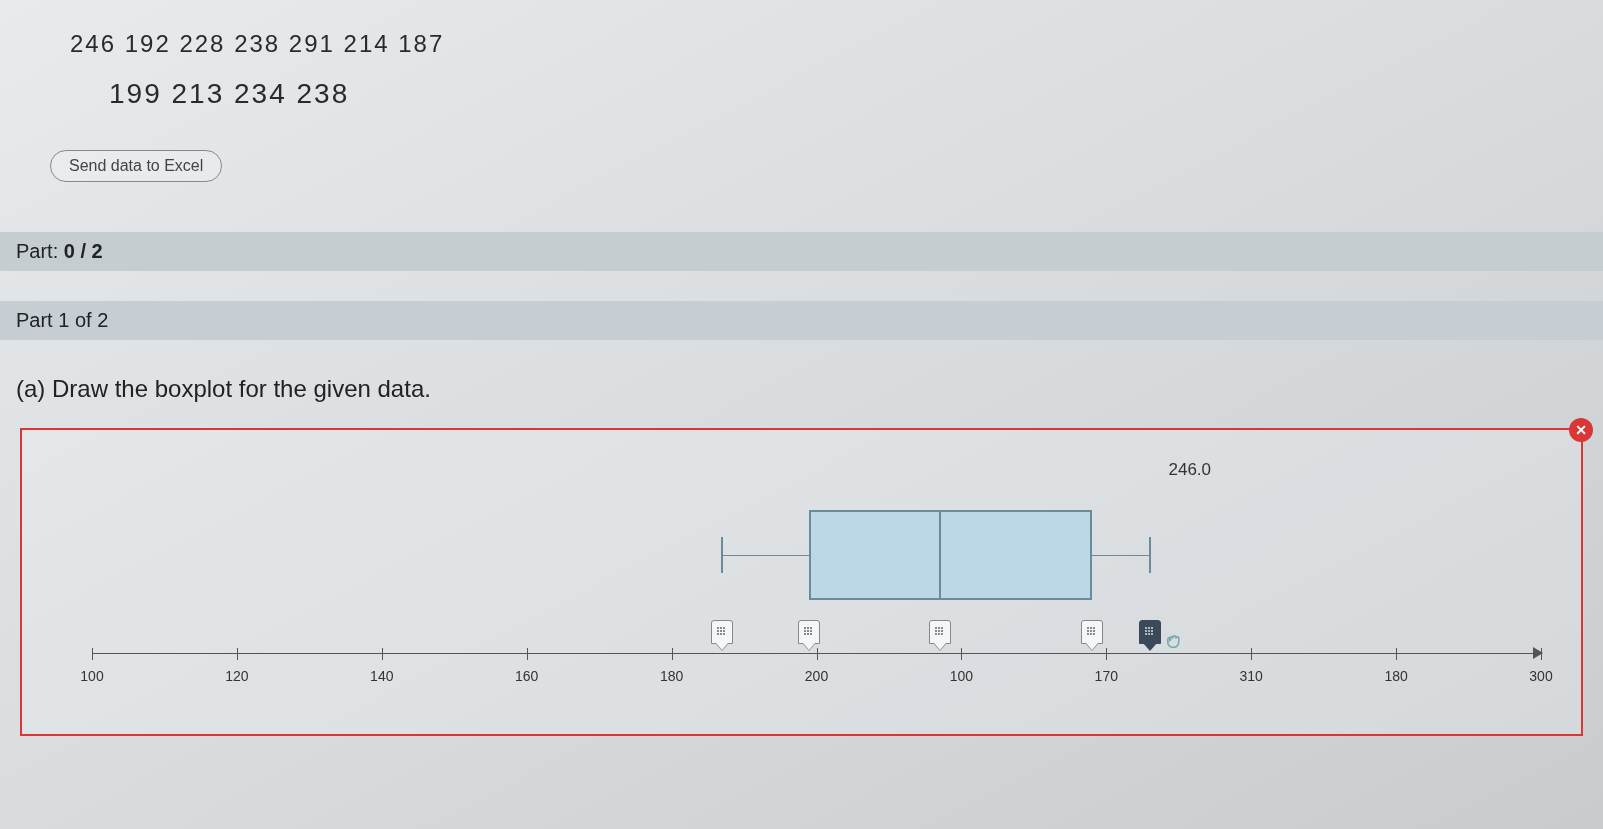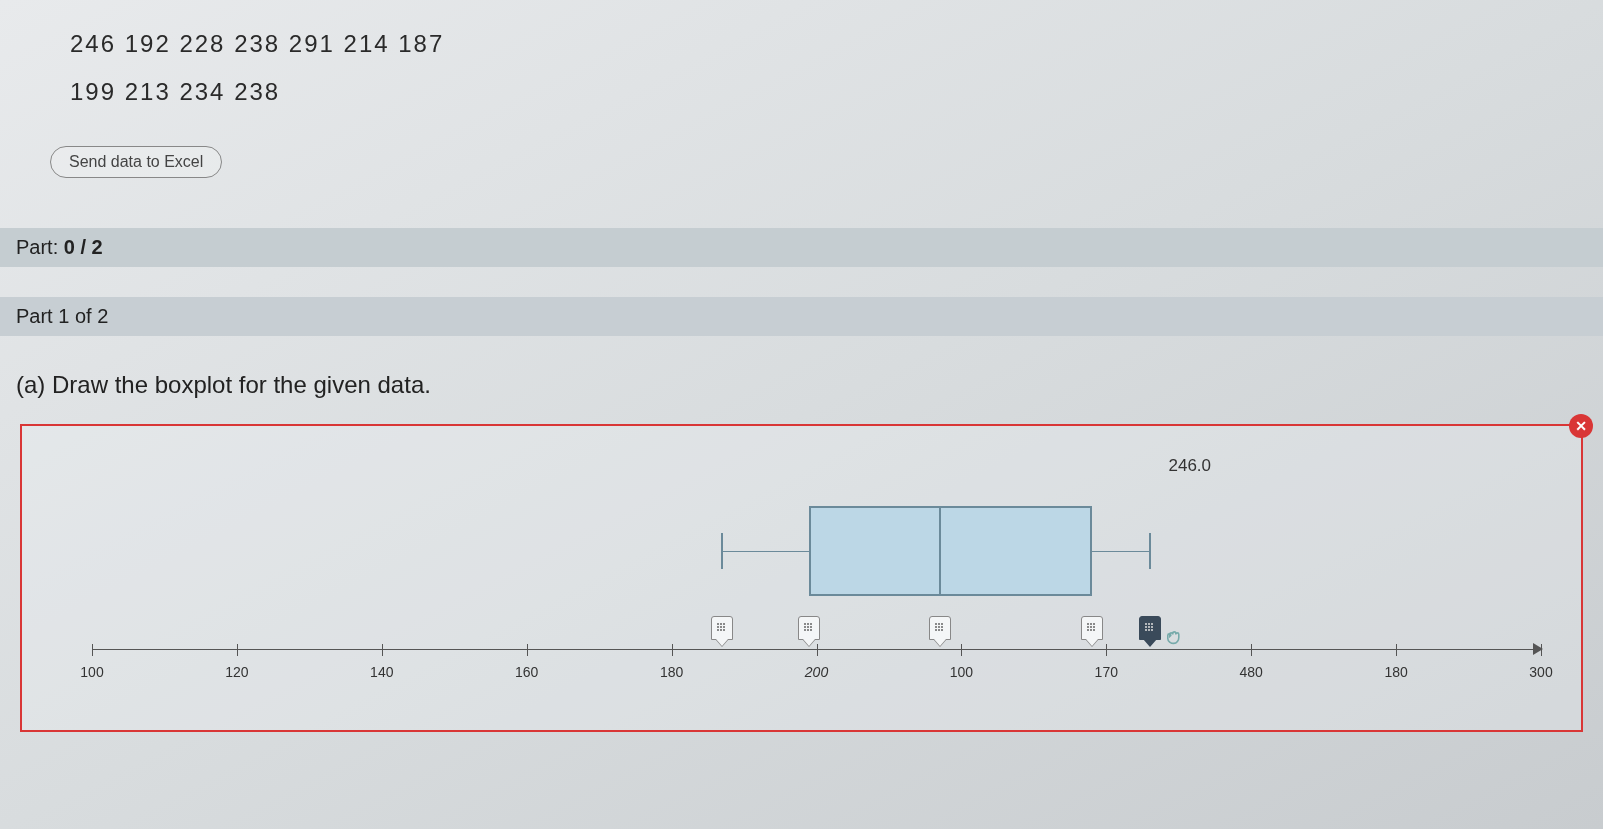--- a/index.html
+++ b/index.html
@@ -12,23 +12,24 @@
     color: #333;
   }
   .data-row {
     padding: 30px 0 10px 70px;
     font-size: 24px;
     color: #2a2a2a;
     letter-spacing: 2px;
   }
   .data-row2 {
     padding: 10px 16px 30px 70px;
-    font-size: 24px;
+    font-size: 28px;
     color: #2a2a2a;
     letter-spacing: 2px;
+    margin-left: 39px;
   }
   .send-btn {
     margin: 10px 0 30px 50px;
     display: inline-block;
     border: 1px solid #888;
     border-radius: 18px;
     padding: 6px 18px;
     font-size: 16px;
     color: #444;
     background: rgba(255,255,255,0.2);
@@ -224,27 +225,27 @@
       <div class="tick-label" style="left: 0px;">100</div>
       <div class="tick" style="left: 144.9px;"></div>
       <div class="tick-label" style="left: 144.9px;">120</div>
       <div class="tick" style="left: 289.8px;"></div>
       <div class="tick-label" style="left: 289.8px;">140</div>
       <div class="tick" style="left: 434.7px;"></div>
       <div class="tick-label" style="left: 434.7px;">160</div>
       <div class="tick" style="left: 579.6px;"></div>
       <div class="tick-label" style="left: 579.6px;">180</div>
       <div class="tick" style="left: 724.5px;"></div>
-      <div class="tick-label" style="left: 724.5px; font-style: italic;">200</div>
+      <div class="tick-label" style="left: 724.5px;">200</div>
       <div class="tick" style="left: 869.4px;"></div>
       <div class="tick-label" style="left: 869.4px;">100</div>
       <div class="tick" style="left: 1014.3px;"></div>
       <div class="tick-label" style="left: 1014.3px;">170</div>
       <div class="tick" style="left: 1159.2px;"></div>
-      <div class="tick-label" style="left: 1159.2px;">480</div>
+      <div class="tick-label" style="left: 1159.2px;">310</div>
       <div class="tick" style="left: 1304.1px;"></div>
       <div class="tick-label" style="left: 1304.1px;">180</div>
       <div class="tick" style="left: 1449px;"></div>
       <div class="tick-label" style="left: 1449px;">300</div>
       <div class="whisker-line" style="left: 630.315px; width: 86.94px; top: 105px;"></div>
       <div class="whisker-line" style="left: 999.81px; width: 57.96px; top: 105px;"></div>
       <div class="whisker-cap" style="left: 629.315px; top: 87px; height: 36px;"></div>
       <div class="whisker-cap" style="left: 1056.77px; top: 87px; height: 36px;"></div>
       <div class="box" style="left: 717.255px; width: 282.555px; top: 60px; height: 90px;"></div>
       <div class="median" style="left: 846.665px; top: 60px; height: 90px;"></div>

